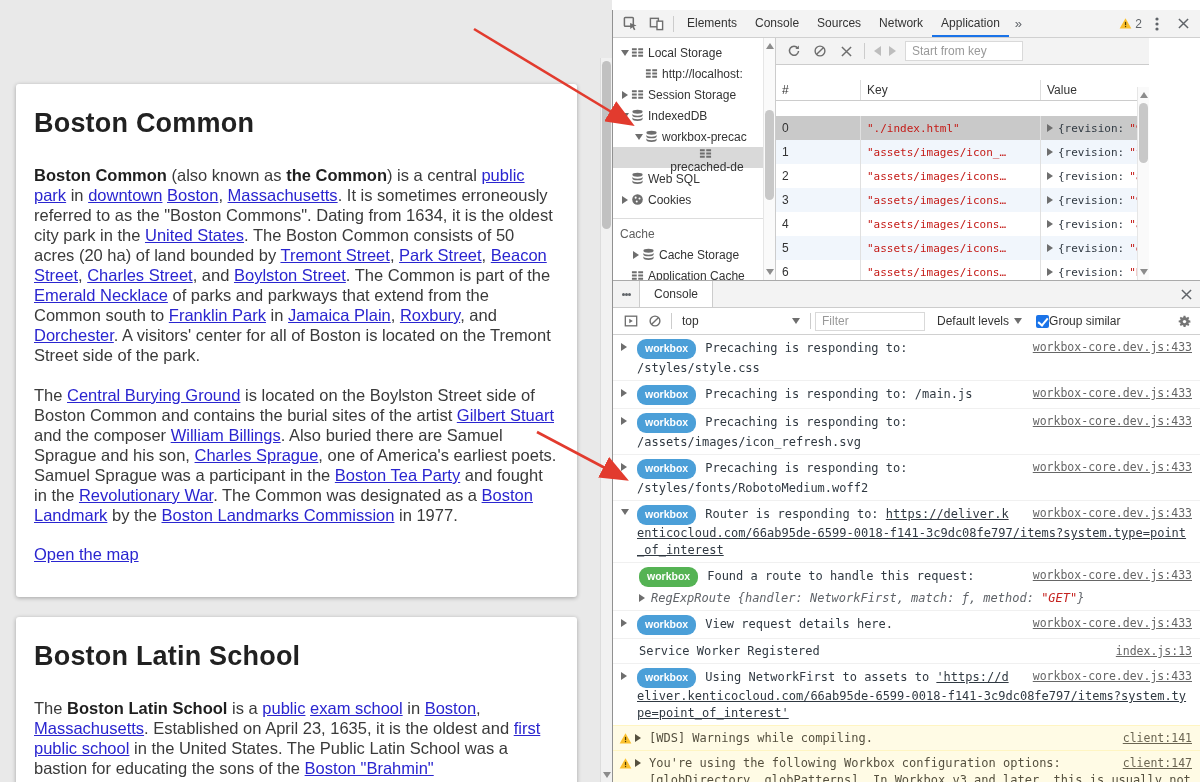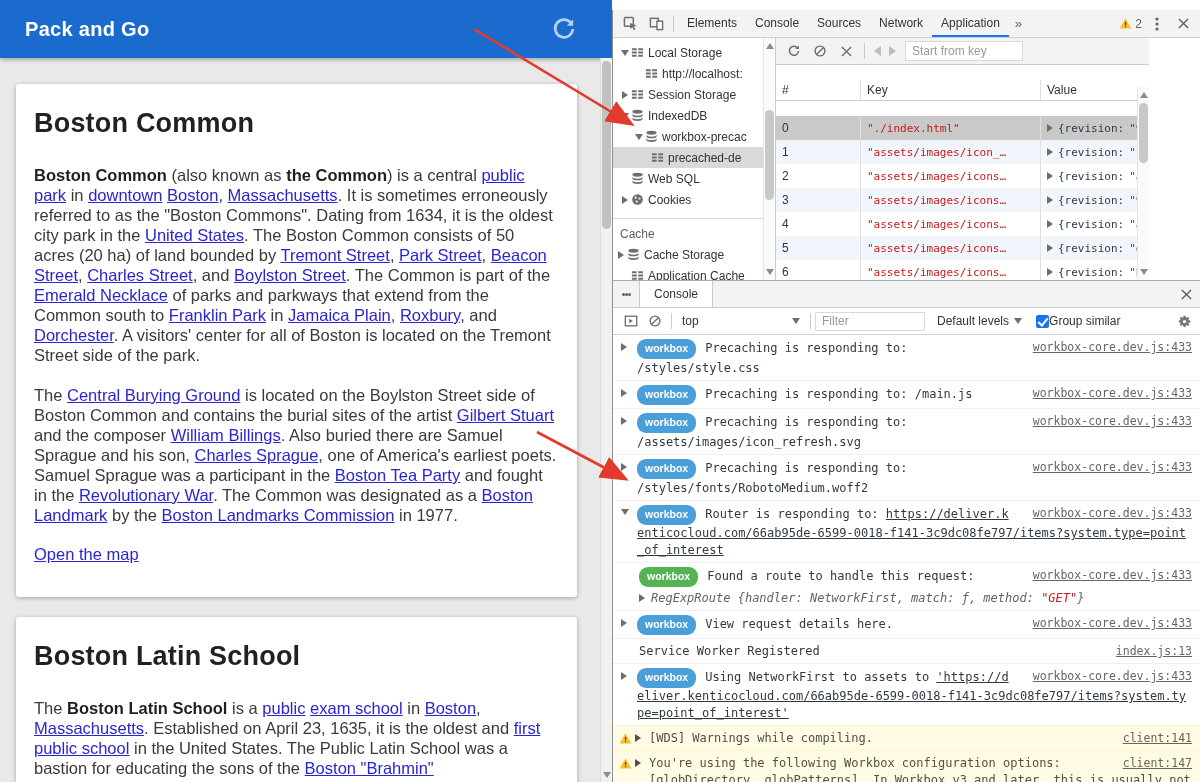--- a/index.html
+++ b/index.html
@@ -129,29 +129,20 @@
   .wlink { color:#55503f; text-decoration:underline; cursor:pointer; }
 
   .arrows { position:absolute; left:0; top:0; z-index:60; pointer-events:none; }
 </style>
 </head>
 <body>
 
 <div class="stage">
 
   <div class="app">
-    <div class="app-header">
-      <div class="app-title">Pack and Go</div>
-      <span class="app-refresh">
-        <svg viewBox="0 0 24 24" width="28" height="28">
-            <path d="M17.8 6.6A7.6 7.6 0 1 0 19.6 12" fill="none" stroke="#b9d0f2" stroke-width="2.3"></path>
-            <path d="M19.9 3.6v5.6h-5.6z" fill="#b9d0f2"></path>
-          </svg>
-      </span>
-    </div>
 
     <div class="card card1">
       <h1>Boston Common</h1>
       <p><strong>Boston Common</strong><span> (also known as </span><strong>the Common</strong><span>) is a central </span><a>public park</a><span> in </span><a>downtown</a><span> </span><a>Boston</a><span>, </span><a>Massachusetts</a><span>. It is sometimes erroneously referred to as the "Boston Commons". Dating from 1634, it is the oldest city park in the </span><a>United States</a><span>. The Boston Common consists of 50 acres (20 ha) of land bounded by </span><a>Tremont Street</a><span>, </span><a>Park Street</a><span>, </span><a>Beacon Street</a><span>, </span><a>Charles Street</a><span>, and </span><a>Boylston Street</a><span>. The Common is part of the </span><a>Emerald Necklace</a><span> of parks and parkways that extend from the Common south to </span><a>Franklin Park</a><span> in </span><a>Jamaica Plain</a><span>, </span><a>Roxbury</a><span>, and </span><a>Dorchester</a><span>. A visitors' center for all of Boston is located on the Tremont Street side of the park.</span></p>
       <p><span>The </span><a>Central Burying Ground</a><span> is located on the Boylston Street side of Boston Common and contains the burial sites of the artist </span><a>Gilbert Stuart</a><span> and the composer </span><a>William Billings</a><span>. Also buried there are Samuel Sprague and his son, </span><a>Charles Sprague</a><span>, one of America's earliest poets. Samuel Sprague was a participant in the </span><a>Boston Tea Party</a><span> and fought in the </span><a>Revolutionary War</a><span>. The Common was designated as a </span><a>Boston Landmark</a><span> by the </span><a>Boston Landmarks Commission</a><span> in 1977.</span></p>
       <a class="maplink">Open the map</a>
     </div>
 
     <div class="card card2">
       <h1>Boston Latin School</h1>
@@ -259,21 +250,21 @@
                 <span class="tri-d"></span>
               </span>
               <span class="ticn">
                 <svg viewBox="0 0 14 14">
                   <ellipse cx="7" cy="3" rx="5.5" ry="2.1" fill="currentColor"></ellipse>
                   <path fill="currentColor" d="M1.5 5.1c0 1.2 2.5 2.1 5.5 2.1s5.5-.9 5.5-2.1v1.8c0 1.2-2.5 2.1-5.5 2.1s-5.5-.9-5.5-2.1zM1.5 8.9c0 1.2 2.5 2.1 5.5 2.1s5.5-.9 5.5-2.1v1.8c0 1.2-2.5 2.1-5.5 2.1s-5.5-.9-5.5-2.1z"></path>
                 </svg>
               </span>
               <span>workbox-precac</span>
             </div>
-            <div class="tree-row selected" style="padding-left: 26px;">
+            <div class="tree-row selected" style="padding-left: 26px; flex-direction: column;">
               <span class="exp"></span>
               <span class="ticn">
                 <svg viewBox="0 0 14 14">
                   <path fill="currentColor" d="M1 2.5h5.2v2H1zM7.8 2.5H13v2H7.8zM1 6h5.2v2H1zM7.8 6H13v2H7.8zM1 9.5h5.2v2H1zM7.8 9.5H13v2H7.8z"></path>
                 </svg>
               </span>
               <span>precached-de</span>
             </div>
             <div class="tree-row" style="padding-left: 6px;">
               <span class="exp"></span>
@@ -293,21 +284,21 @@
                 <svg viewBox="0 0 14 14">
                   <circle cx="7" cy="7" r="5.7" fill="currentColor"></circle>
                   <circle cx="5" cy="5" r="1.1" fill="#fff"></circle>
                   <circle cx="9.2" cy="6" r="1.1" fill="#fff"></circle>
                   <circle cx="6.2" cy="9.2" r="1.1" fill="#fff"></circle>
                 </svg>
               </span>
               <span>Cookies</span>
             </div>
             <div class="tree-section">Cache</div>
-            <div class="tree-row" style="padding-left: 2px;">
+            <div class="tree-row" style="padding-left: 17px;">
               <span class="exp">
                 <span class="tri-r"></span>
               </span>
               <span class="ticn">
                 <svg viewBox="0 0 14 14">
                   <ellipse cx="7" cy="3" rx="5.5" ry="2.1" fill="currentColor"></ellipse>
                   <path fill="currentColor" d="M1.5 5.1c0 1.2 2.5 2.1 5.5 2.1s5.5-.9 5.5-2.1v1.8c0 1.2-2.5 2.1-5.5 2.1s-5.5-.9-5.5-2.1zM1.5 8.9c0 1.2 2.5 2.1 5.5 2.1s5.5-.9 5.5-2.1v1.8c0 1.2-2.5 2.1-5.5 2.1s-5.5-.9-5.5-2.1z"></path>
                 </svg>
               </span>
               <span>Cache Storage</span>

